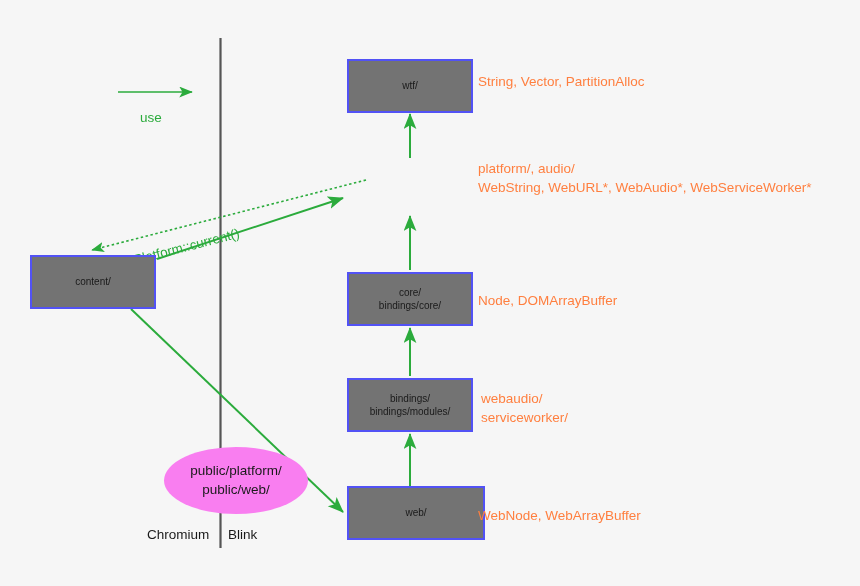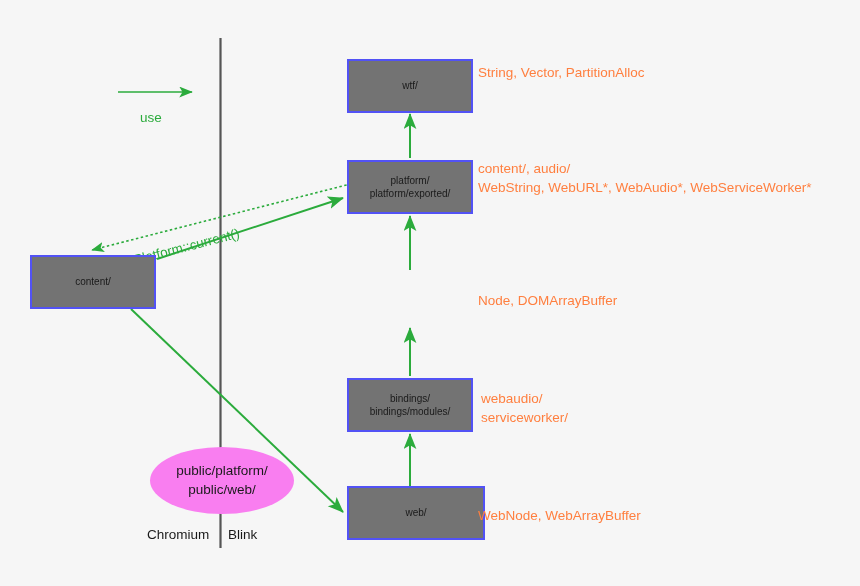--- a/index.html
+++ b/index.html
@@ -114,50 +114,50 @@
   </svg>
 
   <div class="legend-label" style="left:140px; top:72px;">use</div>
 
   <div class="rot-label" style="left:132px; top:253px; transform: rotate(-14.5deg);">Platform::current()</div>
 
   <div class="node" style="left:347px; top:59px; width:126px; height:54px;">
     <span class="ln">wtf/</span>
   </div>
 
-  <div class="node" style="left:347px; top:160px; width:126px; height:54px;">
-    <span class="ln">platform/</span>
-    <span class="ln">platform/exported/</span>
+
+  <div class="node" style="left:347px; top:272px; width:126px; height:54px;">
+    <span class="ln">core/</span>
+    <span class="ln">bindings/core/</span>
   </div>
-
 
   <div class="node" style="left:347px; top:378px; width:126px; height:54px;">
     <span class="ln">bindings/</span>
     <span class="ln">bindings/modules/</span>
   </div>
 
   <div class="node" style="left:347px; top:486px; width:138px; height:54px;">
     <span class="ln">web/</span>
   </div>
 
   <div class="node" style="left:30px; top:255px; width:126px; height:54px;">
     <span class="ln">content/</span>
   </div>
 
-  <div class="ellipse-node" style="left:150px; top:447px; width:144px; height:67px;">
+  <div class="ellipse-node" style="left:164px; top:447px; width:144px; height:67px;">
     <span class="ln">public/platform/</span>
     <span class="ln">public/web/</span>
   </div>
 
-  <div class="annot" style="left:478px; top:63px;">
+  <div class="annot" style="left:478px; top:72px;">
     <span class="ln">String, Vector, PartitionAlloc</span>
   </div>
 
   <div class="annot" style="left:478px; top:159px;">
-    <span class="ln">content/, audio/</span>
+    <span class="ln">platform/, audio/</span>
     <span class="ln">WebString, WebURL*, WebAudio*, WebServiceWorker*</span>
   </div>
 
   <div class="annot" style="left:478px; top:291px;">
     <span class="ln">Node, DOMArrayBuffer</span>
   </div>
 
   <div class="annot" style="left:481px; top:389px;">
     <span class="ln">webaudio/</span>
     <span class="ln">serviceworker/</span>

